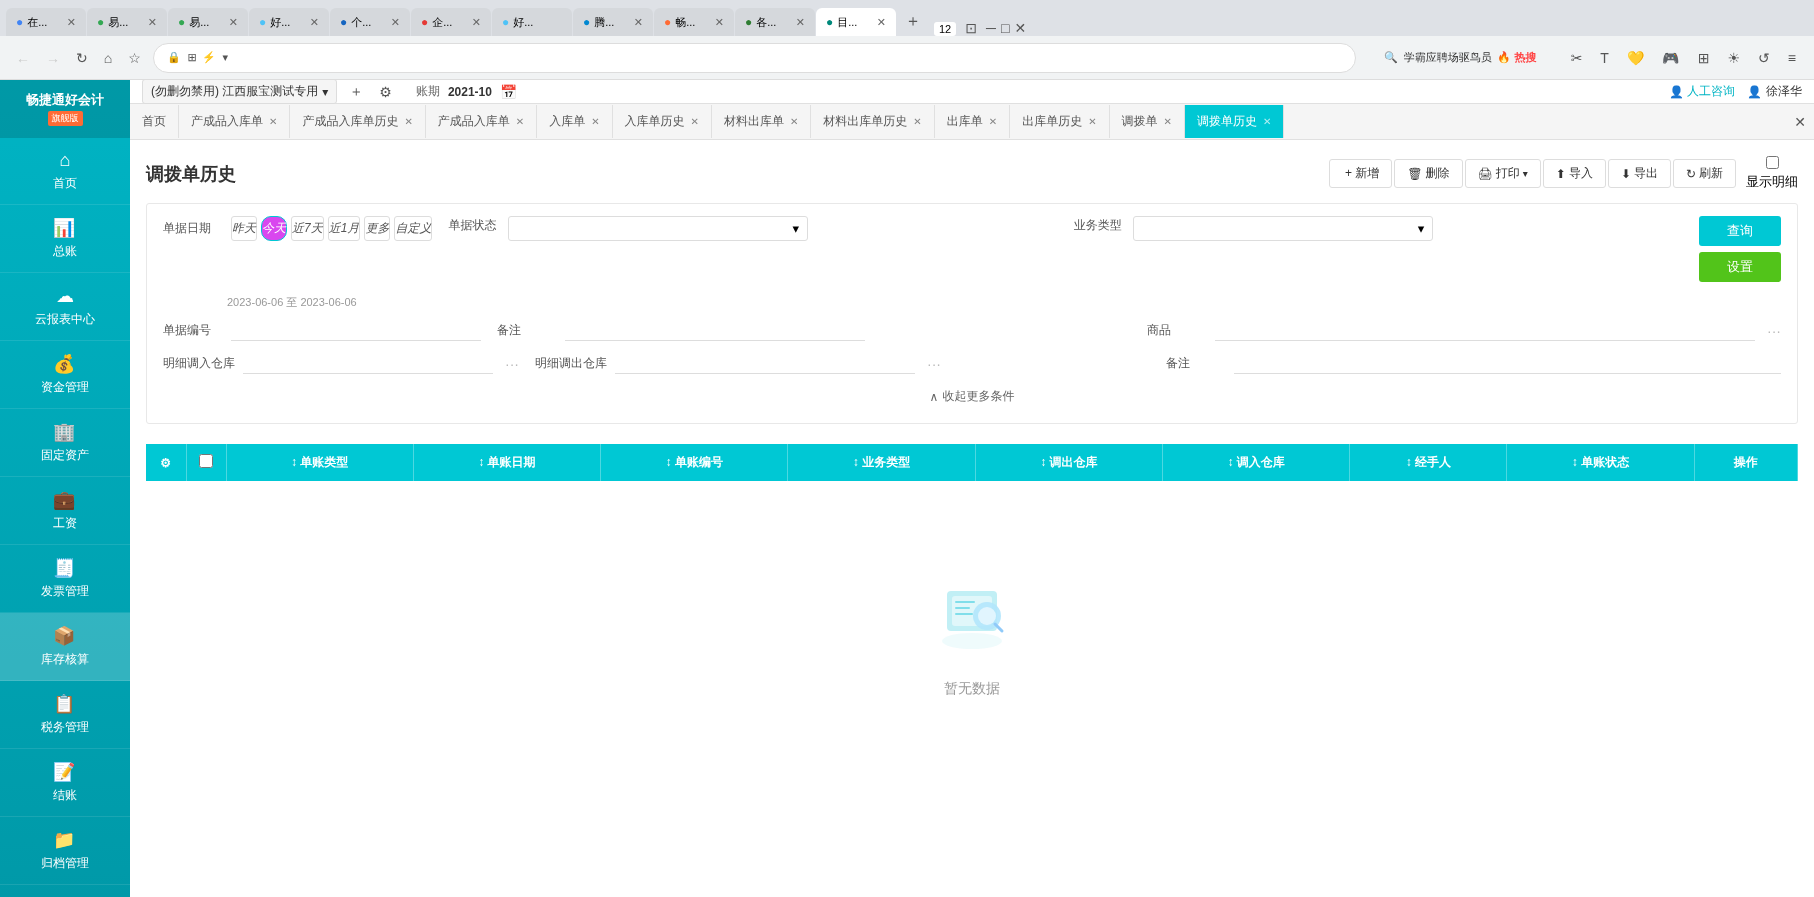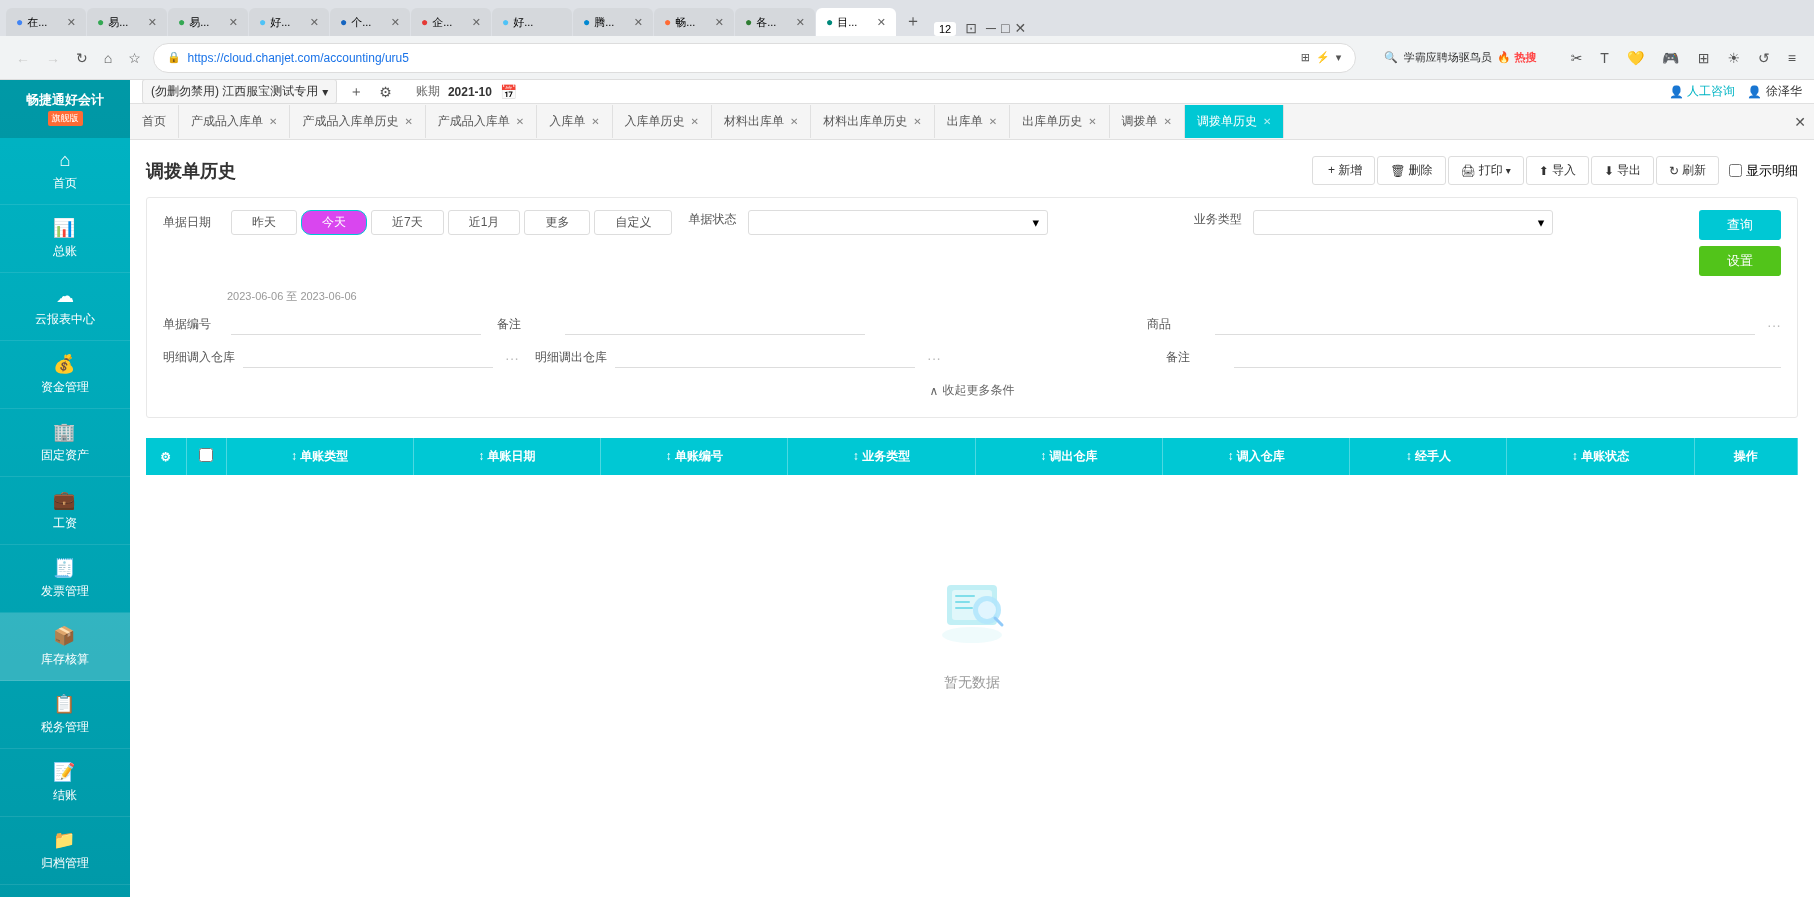--- a/index.html
+++ b/index.html
@@ -57,21 +57,21 @@
     .page-tab .tab-x { color: inherit; font-size: 10px; margin-left: 2px; opacity: 0.7; }
     .page-tab.active .tab-x { color: #fff; }
     .tab-nav-end { margin-left: auto; padding: 0 8px; color: #999; cursor: pointer; }
 
     
     .page-area { flex: 1; overflow-y: auto; padding: 16px; background: #fff; }
     .page-title { font-size: 18px; font-weight: bold; color: #333; margin-bottom: 16px; }
     .toolbar-btn { display: flex; align-items: center; gap: 3px; padding: 5px 12px; border: 1px solid #ddd; border-radius: 3px; cursor: pointer; font-size: 12px; background: #fff; color: #333; }
     .filter-label { font-size: 12px; color: #555; white-space: nowrap; min-width: 60px; }
     .filter-date-group { display: flex; align-items: center; gap: 4px; }
-    .date-btn { padding: 3px 20px; border: 1px solid #ddd; border-radius: 3px; cursor: pointer; font-size: 12px; color: #555; background: #fff; }
+    .date-btn { padding: 3px 0; border: 1px solid #ddd; border-radius: 3px; cursor: pointer; font-size: 12px; color: #555; background: #fff; font-style: italic; }
     .date-btn.active { background: #d946ef; color: #fff; border-color: #00c8d4; border-radius: 10px; }
     .date-range-text { font-size: 11px; color: #999; margin-left: 4px; }
     .filter-select { display: flex; align-items: center; gap: 4px; border: 1px solid #ddd; border-radius: 3px; padding: 4px 8px; background: #fff; cursor: pointer; min-width: 120px; }
     .filter-select-text { font-size: 12px; color: #999; flex: 1; }
     .filter-input { border: none; border-bottom: 1px solid #ddd; padding: 3px 4px; font-size: 12px; outline: none; min-width: 200px; background: transparent; }
     .filter-dots { color: #bbb; font-size: 14px; cursor: pointer; margin-left: 4px; }
     .query-btn { padding: 6px 28px; background: #00c8d4; color: #fff; border: none; border-radius: 3px; cursor: pointer; font-size: 13px; }
     .setting-btn { padding: 6px 16px; background: #52c41a; color: #fff; border: none; border-radius: 3px; cursor: pointer; font-size: 13px; }
     .collapse-btn { display: flex; align-items: center; gap: 4px; cursor: pointer; color: #666; font-size: 12px; justify-content: center; padding: 6px; }
     .collapse-row { display: flex; justify-content: center; margin-top: 8px; }
@@ -160,21 +160,20 @@
     <span style="margin-left:4px;font-size:14px;color:#555;cursor:pointer;">✕</span>
   </div>
   <div class="address-bar">
     <span class="nav-btn disabled">←</span>
     <span class="nav-btn disabled">→</span>
     <span class="nav-btn">↻</span>
     <span class="nav-btn">⌂</span>
     <span class="nav-btn">☆</span>
     <div class="url-box">
       <span style="color:#2e7d32;font-size:11px;">🔒</span>
-      <span class="url-text">https://cloud.chanjet.com/accounting/uru5</span>
       <span style="color:#555;font-size:11px;cursor:pointer;">⊞</span>
       <span style="color:#00b4c4;font-size:11px;cursor:pointer;">⚡</span>
       <span style="color:#555;font-size:11px;cursor:pointer;">▾</span>
     </div>
     <div class="search-box">
       <span style="font-size:11px;color:#555;">🔍</span>
       <span style="font-size:11px;color:#333;">学霸应聘场驱鸟员</span>
       <span style="font-size:11px;color:#ff4444;font-weight:bold;">🔥 热搜</span>
     </div>
     <div class="browser-tools">
@@ -350,21 +349,21 @@
             <span>导入</span>
           </button>
           <button class="toolbar-btn">
             <span>⬇</span>
             <span>导出</span>
           </button>
           <button class="toolbar-btn">
             <span>↻</span>
             <span>刷新</span>
           </button>
-          <div style="display:flex;align-items:center;gap:4px;margin-left:8px;">
+          <div style="display:flex;align-items:center;gap:4px;margin-left:8px;flex-direction:column;">
             <input type="checkbox" style="">
             <span>显示明细</span>
           </div>
         </div>
       </div>
 
       <div class="large-filter-area">
 
         <div style="display:flex;align-items:flex-start;gap:16px;margin-bottom:12px;">
           <div style="display:flex;align-items:center;gap:8px;flex-shrink:0;">

